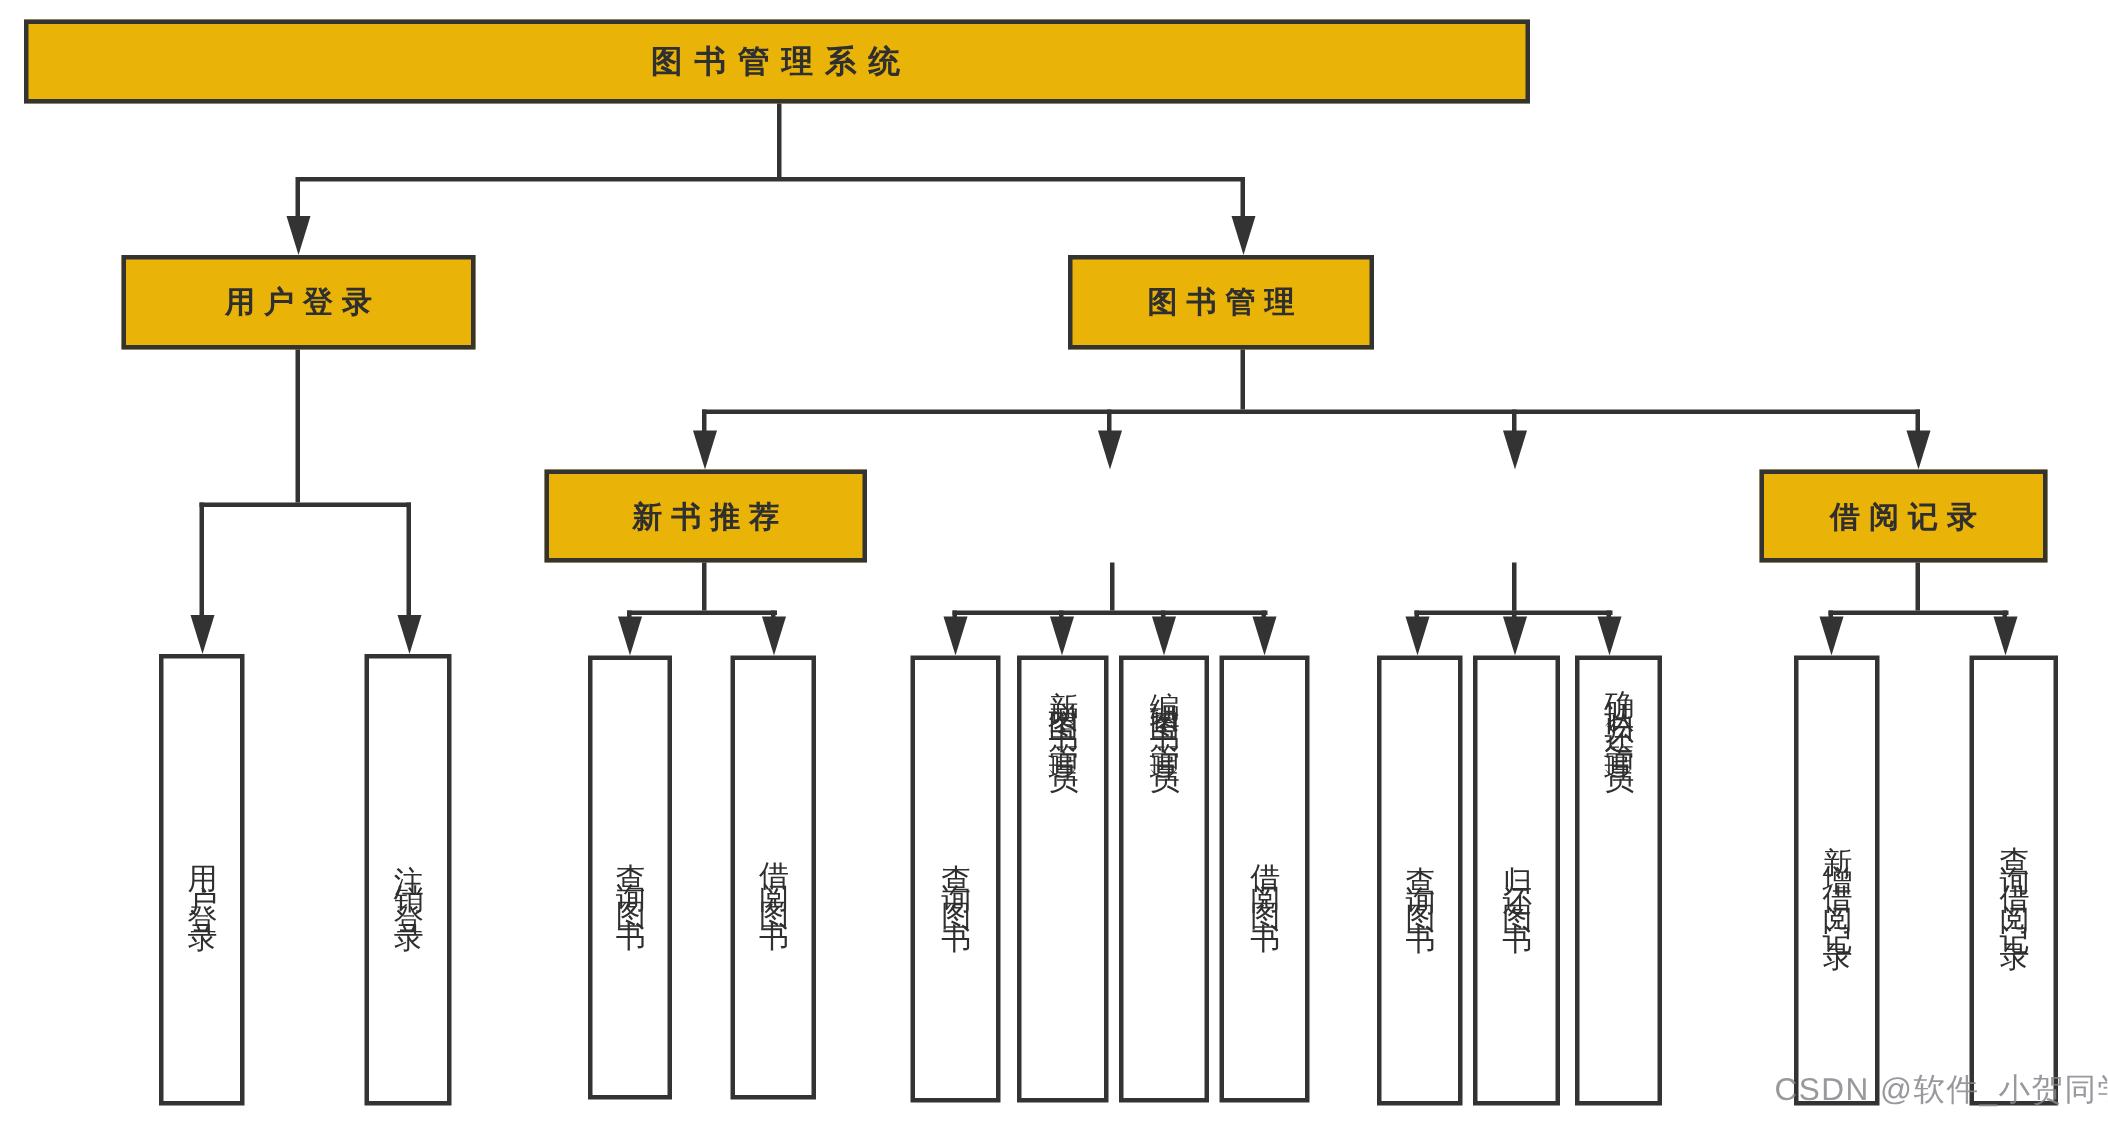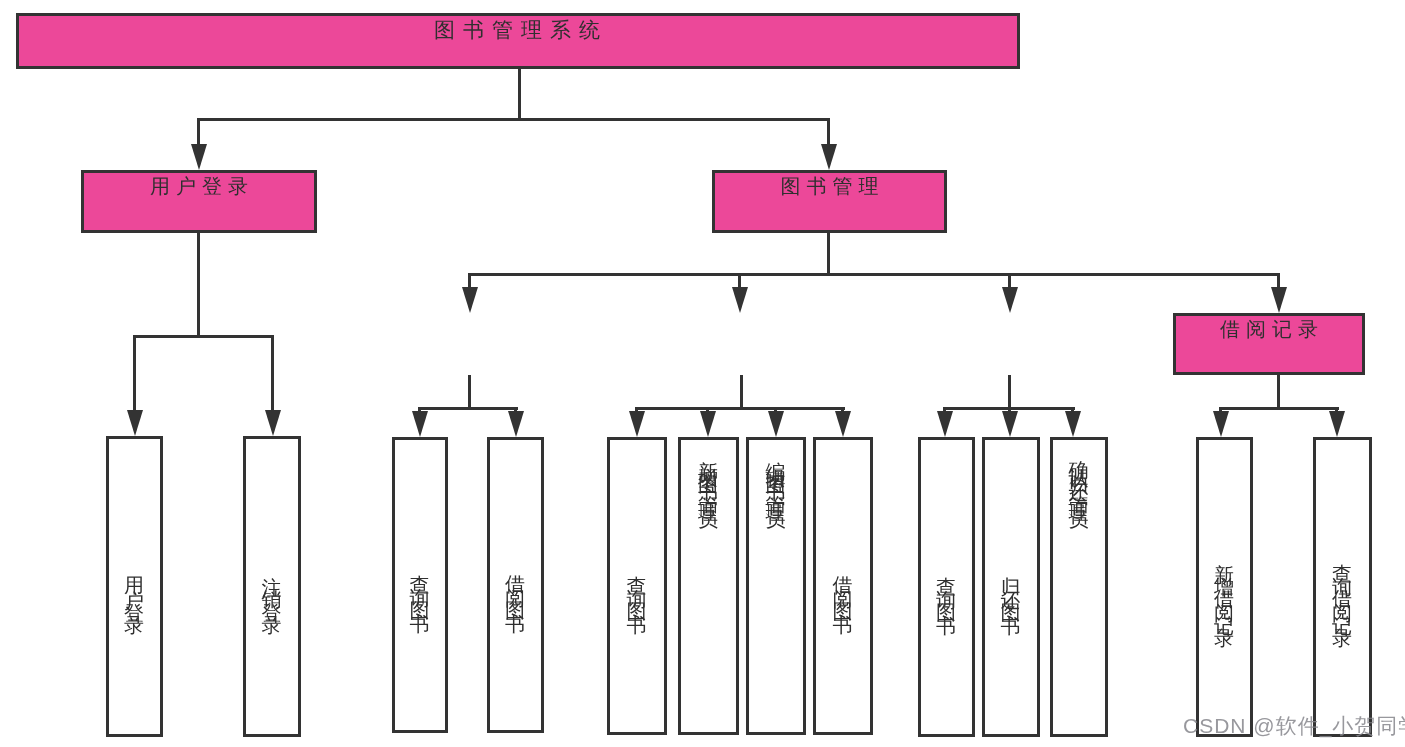--- a/index.html
+++ b/index.html
@@ -10,27 +10,29 @@
     background: #ffffff;
     font-family: "Liberation Sans", sans-serif;
     color: #2f2f2f;
     overflow: hidden;
   }
   
   .box {
     position: absolute;
     box-sizing: border-box;
     border: 3px solid #333333;
-    background: #ec4899;
+    background: #eab308;
     display: flex;
+    align-items: center;
     justify-content: center;
     font-size: 20px;
     letter-spacing: 6px;
     text-indent: 6px; 
     white-space: nowrap;
+    font-weight: bold;
   }
   .box.root { font-size: 21px; letter-spacing: 8px; }
   
   .vbox {
     position: absolute;
     box-sizing: border-box;
     border: 3px solid #333333;
     background: #ffffff;
     display: flex;
     align-items: center;
@@ -80,21 +82,21 @@
   <div class="vl" style="left:518px; top:69px; height:49px;"></div>
   <div class="hl" style="left:198px; top:118px; width:632px;"></div>
   <div class="vl" style="left:197px; top:118px; height:27px;"></div>
   <div class="ah" style="left:191px; top:144px;"></div>
   <div class="vl" style="left:827px; top:118px; height:27px;"></div>
   <div class="ah" style="left:821px; top:144px;"></div>
 
   <div class="box" style="left:81px; top:170px; width:236px; height:63px;">
     <span>用户登录</span>
   </div>
-  <div class="box" style="left:712px; top:170px; width:235px; height:63px;">
+  <div class="box" style="left:712px; top:170px; width:204px; height:63px;">
     <span>图书管理</span>
   </div>
 
   <div class="vl" style="left:197px; top:233px; height:102px;"></div>
   <div class="hl" style="left:133px; top:335px; width:141px;"></div>
   <div class="vl" style="left:133px; top:335px; height:76px;"></div>
   <div class="ah" style="left:127px; top:410px;"></div>
   <div class="vl" style="left:271px; top:335px; height:76px;"></div>
   <div class="ah" style="left:265px; top:410px;"></div>
 
@@ -102,20 +104,23 @@
   <div class="hl" style="left:468px; top:273px; width:812px;"></div>
   <div class="vl" style="left:468px; top:273px; height:16px;"></div>
   <div class="ah" style="left:462px; top:287px;"></div>
   <div class="vl" style="left:738px; top:273px; height:16px;"></div>
   <div class="ah" style="left:732px; top:287px;"></div>
   <div class="vl" style="left:1008px; top:273px; height:16px;"></div>
   <div class="ah" style="left:1002px; top:287px;"></div>
   <div class="vl" style="left:1277px; top:273px; height:16px;"></div>
   <div class="ah" style="left:1271px; top:287px;"></div>
 
+  <div class="box" style="left:363px; top:313px; width:215px; height:62px;">
+    <span>新书推荐</span>
+  </div>
   <div class="box" style="left:1173px; top:313px; width:192px; height:62px;">
     <span>借阅记录</span>
   </div>
 
   <div class="vl" style="left:468px; top:375px; height:32px;"></div>
   <div class="hl" style="left:418px; top:407px; width:100px;"></div>
   <div class="vl" style="left:418px; top:407px; height:7px;"></div>
   <div class="ah" style="left:412px; top:411px;"></div>
   <div class="vl" style="left:514px; top:407px; height:7px;"></div>
   <div class="ah" style="left:508px; top:411px;"></div>

